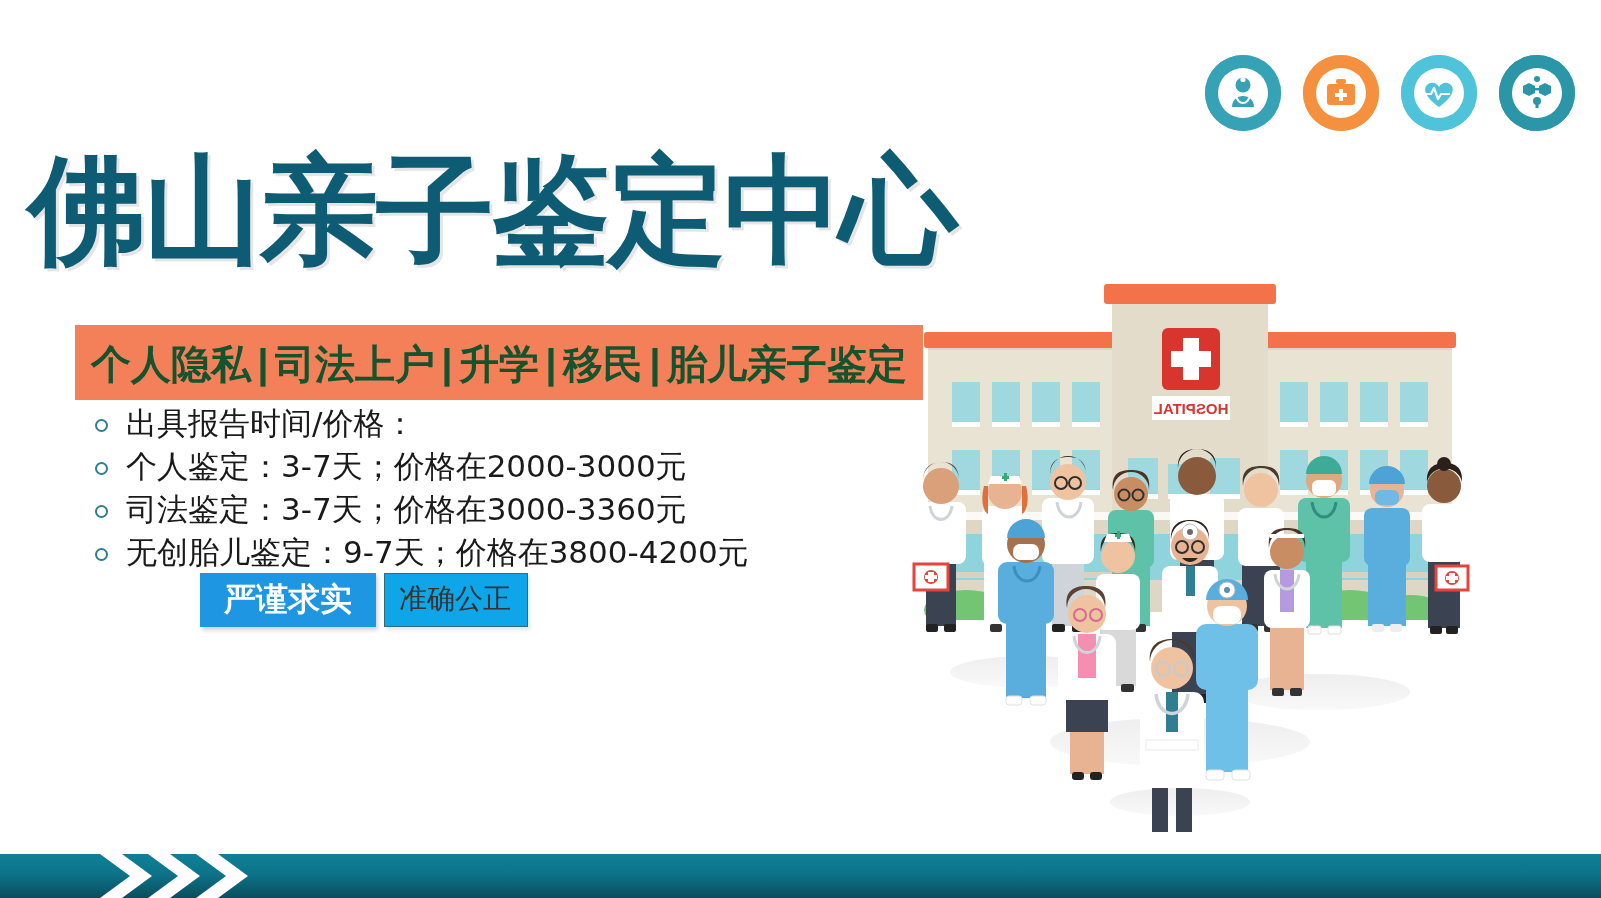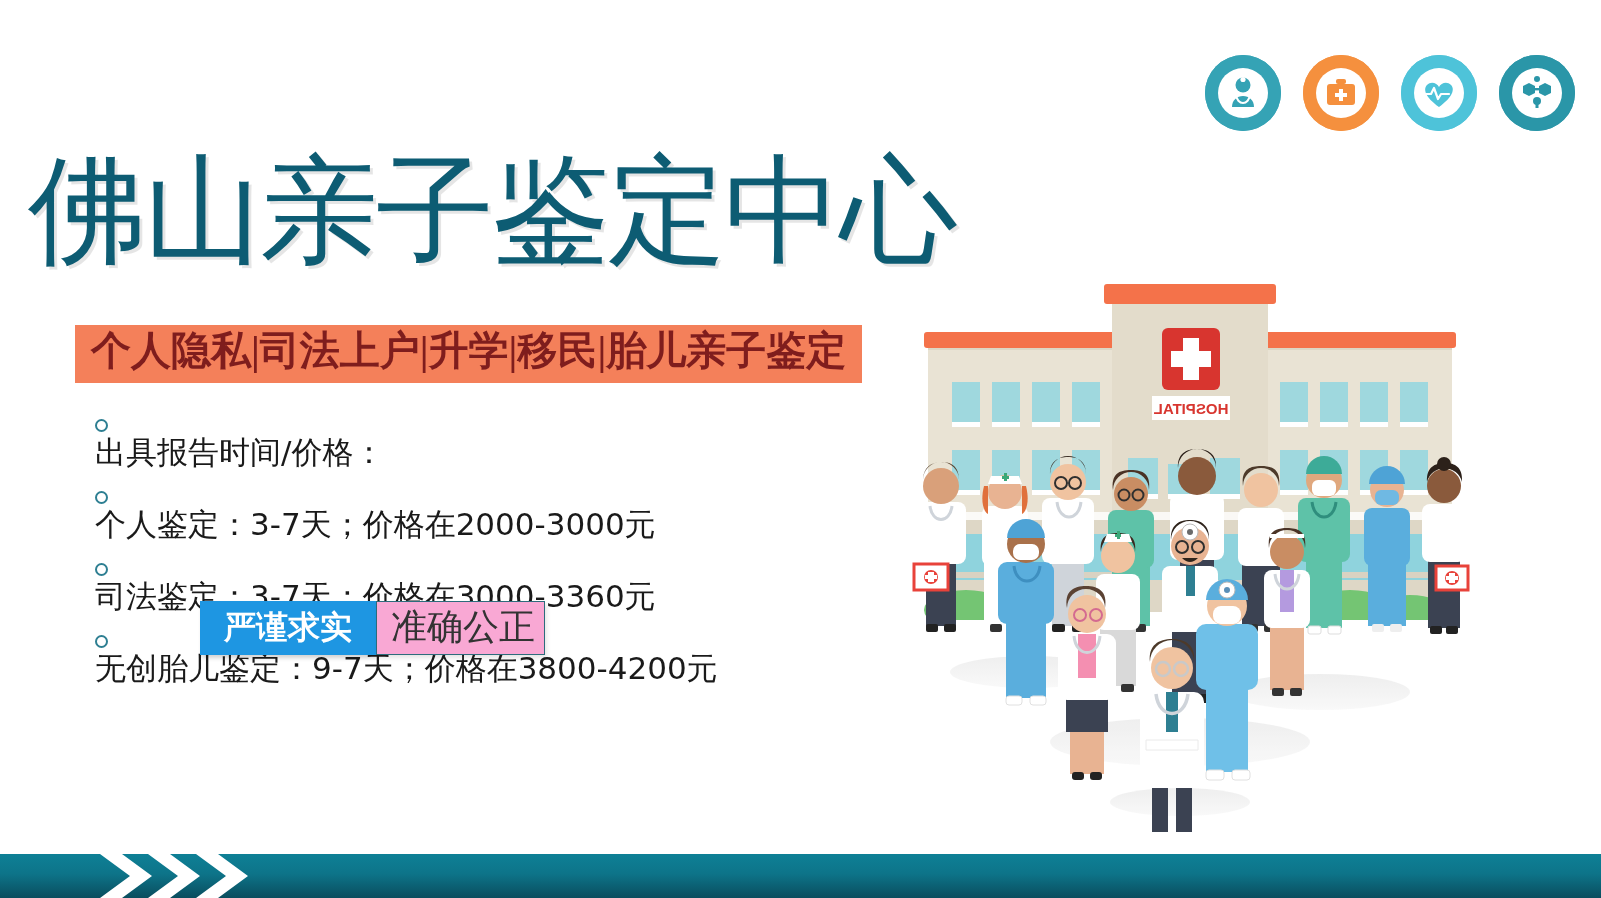--- a/index.html
+++ b/index.html
@@ -7,56 +7,56 @@
   #poster{position:relative;width:1601px;height:898px;background:#ffffff;overflow:hidden;}
 
   
   .icon-row{position:absolute;top:55px;left:1205px;display:flex;gap:22px;}
   .ic{width:76px;height:76px;border-radius:50%;display:flex;align-items:center;justify-content:center;box-sizing:border-box;}
   .ic svg{display:block;}
 
   
   .headline{
     position:absolute;left:28px;top:150px;
-    font-size:118px;line-height:120px;font-weight:normal;
+    font-size:118px;line-height:120px;font-weight:bold;
     color:#0d5c73;letter-spacing:-2px;
     text-shadow:3px 3px 0 rgba(0,0,0,0.10);
     white-space:nowrap;
     font-family:"DejaVu Sans","Liberation Sans",sans-serif;
   }
 
   
   .sub-banner{
     position:absolute;left:75px;top:325px;
-    background:#F4805A;color:#7f1d1d;
+    background:#F4805A;color:#14532d;
     font-size:40px;font-weight:bold;line-height:52px;
-    padding:0 16px 6px 16px;white-space:nowrap;
-    font-family:Liberation Serif, serif;
+    padding:17px 16px 6px 16px;white-space:nowrap;
+    font-family:Liberation Mono, monospace;
   }
 
   
   .bullets{position:absolute;left:95px;top:403px;width:760px;}
-  .bullet{display:flex;align-items:flex-start;margin-bottom:3px;flex-direction:column;}
+  .bullet{display:flex;align-items:flex-start;margin-bottom:3px;}
   .dot{width:13px;height:13px;border:2px solid #2e7f92;border-radius:50%;
        box-sizing:border-box;margin-top:16px;margin-right:18px;flex:none;background:transparent;}
   .btxt{font-size:31px;line-height:40px;color:#1a1a1a;white-space:nowrap;
         font-family:"DejaVu Sans","Liberation Sans",sans-serif;}
 
   
-  .slogan{position:absolute;left:200px;top:601px;display:flex;align-items:stretch;}
+  .slogan{position:absolute;left:200px;top:573px;display:flex;align-items:stretch;gap:8px;}
   .slogan .blue{
     background:#1E96E2;color:#ffffff;font-weight:bold;font-size:32px;
     padding:9px 24px 11px 24px;white-space:nowrap;line-height:34px;
     box-shadow:2px 3px 4px rgba(0,0,0,0.18);
     font-family:"DejaVu Sans","Liberation Sans",sans-serif;
   }
   .slogan .white{
-    background:#f9a8d4;color:#333333;font-size:36px;
+    background:#0ea5e9;color:#333333;font-size:28px;
     border:1.5px solid #2d6c7c;
-    padding:8px 9px 10px 14px;white-space:nowrap;line-height:34px;
+    padding:8px 16px 10px 14px;white-space:nowrap;line-height:34px;
     box-shadow:2px 3px 4px rgba(0,0,0,0.10);
     font-family:"DejaVu Sans","Liberation Sans",sans-serif;
   }
 
   
   .footer-bar{position:absolute;left:0;bottom:0;width:1601px;height:44px;
      background:linear-gradient(180deg,#0E8096 0%,#0d7489 45%,#0a4d5e 100%);}
   .chevrons{position:absolute;left:100px;bottom:0;height:44px;width:180px;}
 
   

